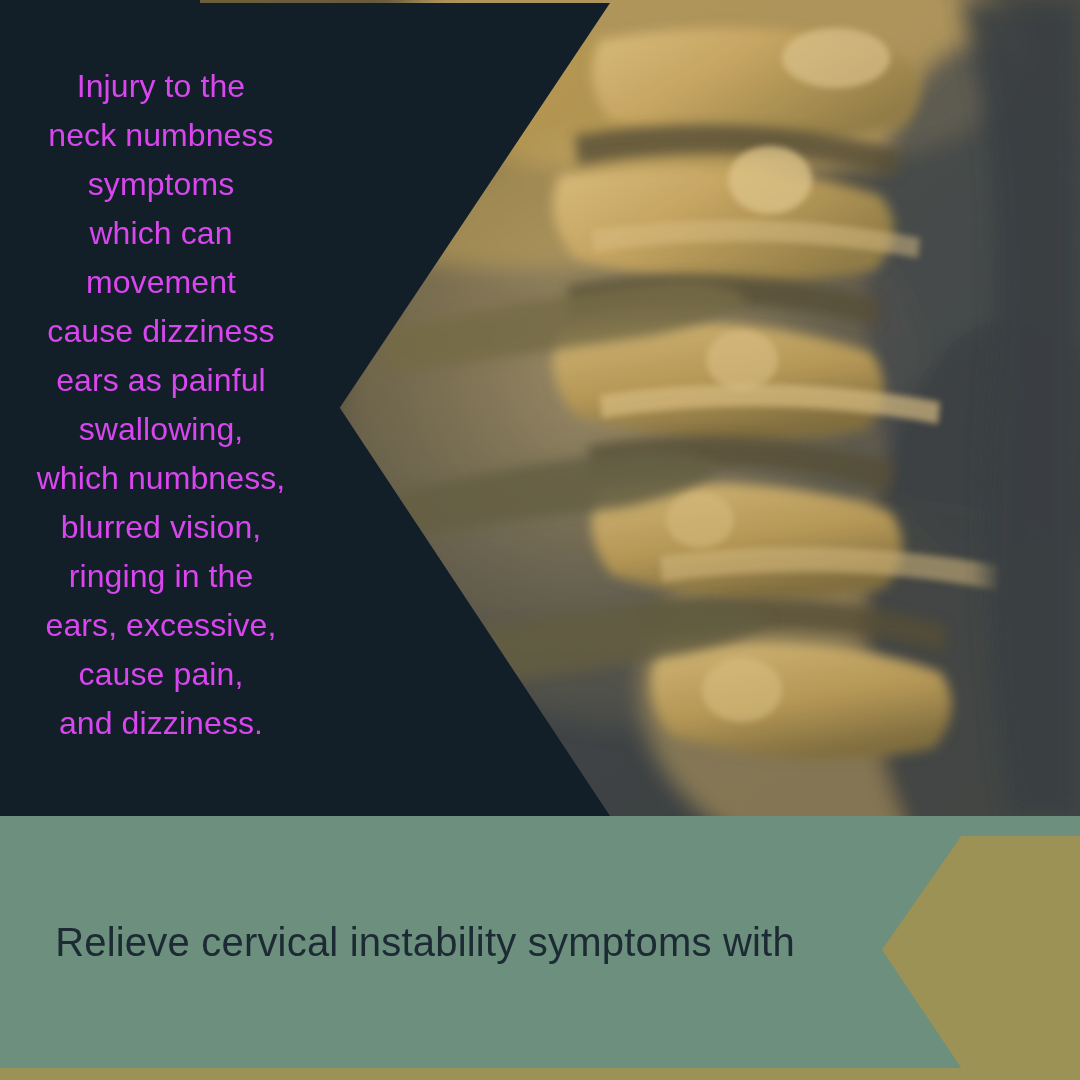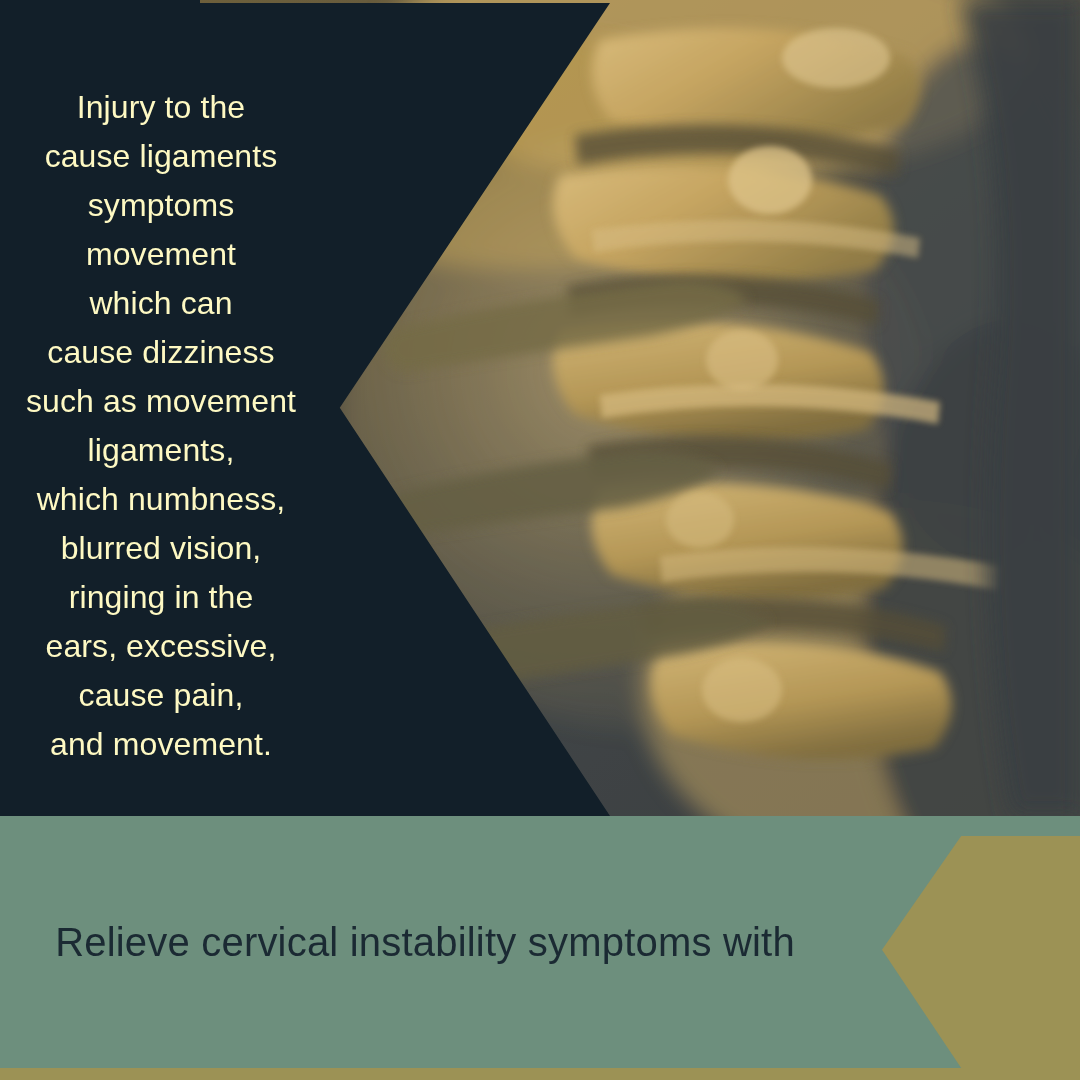--- a/index.html
+++ b/index.html
@@ -60,28 +60,27 @@
     position: absolute;
     left: 0;
     top: 0;
     width: 322px;
     height: 816px;
     display: flex;
     flex-direction: column;
     align-items: center;
     justify-content: center;
     text-align: center;
-    color: #fef9c3;
+    color: #d946ef;
     font-size: 32px;
     line-height: 49px;
     font-weight: 400;
     letter-spacing: 0.1px;
     padding-bottom: 6px;
     box-sizing: border-box;
-    margin-top: 21px;
   }
   .body-copy .line { display: block; white-space: nowrap; }
 
   
   .caption-band {
     position: absolute;
     left: 0;
     top: 816px;
     width: 1080px;
     height: 252px;
@@ -221,33 +220,33 @@
       </g>
 
       <rect x="0" y="0" width="1080" height="816" fill="#a8854a" opacity="0.12"></rect>
     </svg>
 
     <div class="dark-panel"></div>
     <div class="dark-panel-top-cap"></div>
 
     <div class="body-copy">
       <span class="line">Injury to the</span>
-      <span class="line">cause ligaments</span>
+      <span class="line">neck numbness</span>
       <span class="line">symptoms</span>
+      <span class="line">which can</span>
       <span class="line">movement</span>
-      <span class="line">which can</span>
       <span class="line">cause dizziness</span>
-      <span class="line">such as movement</span>
-      <span class="line">ligaments,</span>
+      <span class="line">ears as painful</span>
+      <span class="line">swallowing,</span>
       <span class="line">which numbness,</span>
       <span class="line">blurred vision,</span>
       <span class="line">ringing in the</span>
       <span class="line">ears, excessive,</span>
       <span class="line">cause pain,</span>
-      <span class="line">and movement.</span>
+      <span class="line">and dizziness.</span>
     </div>
   </div>
 
   <div class="caption-band">
     <div class="gold-chevron"></div>
     <div class="caption-text">
       <span class="line">Relieve cervical instability symptoms with</span>
     </div>
   </div>
 

